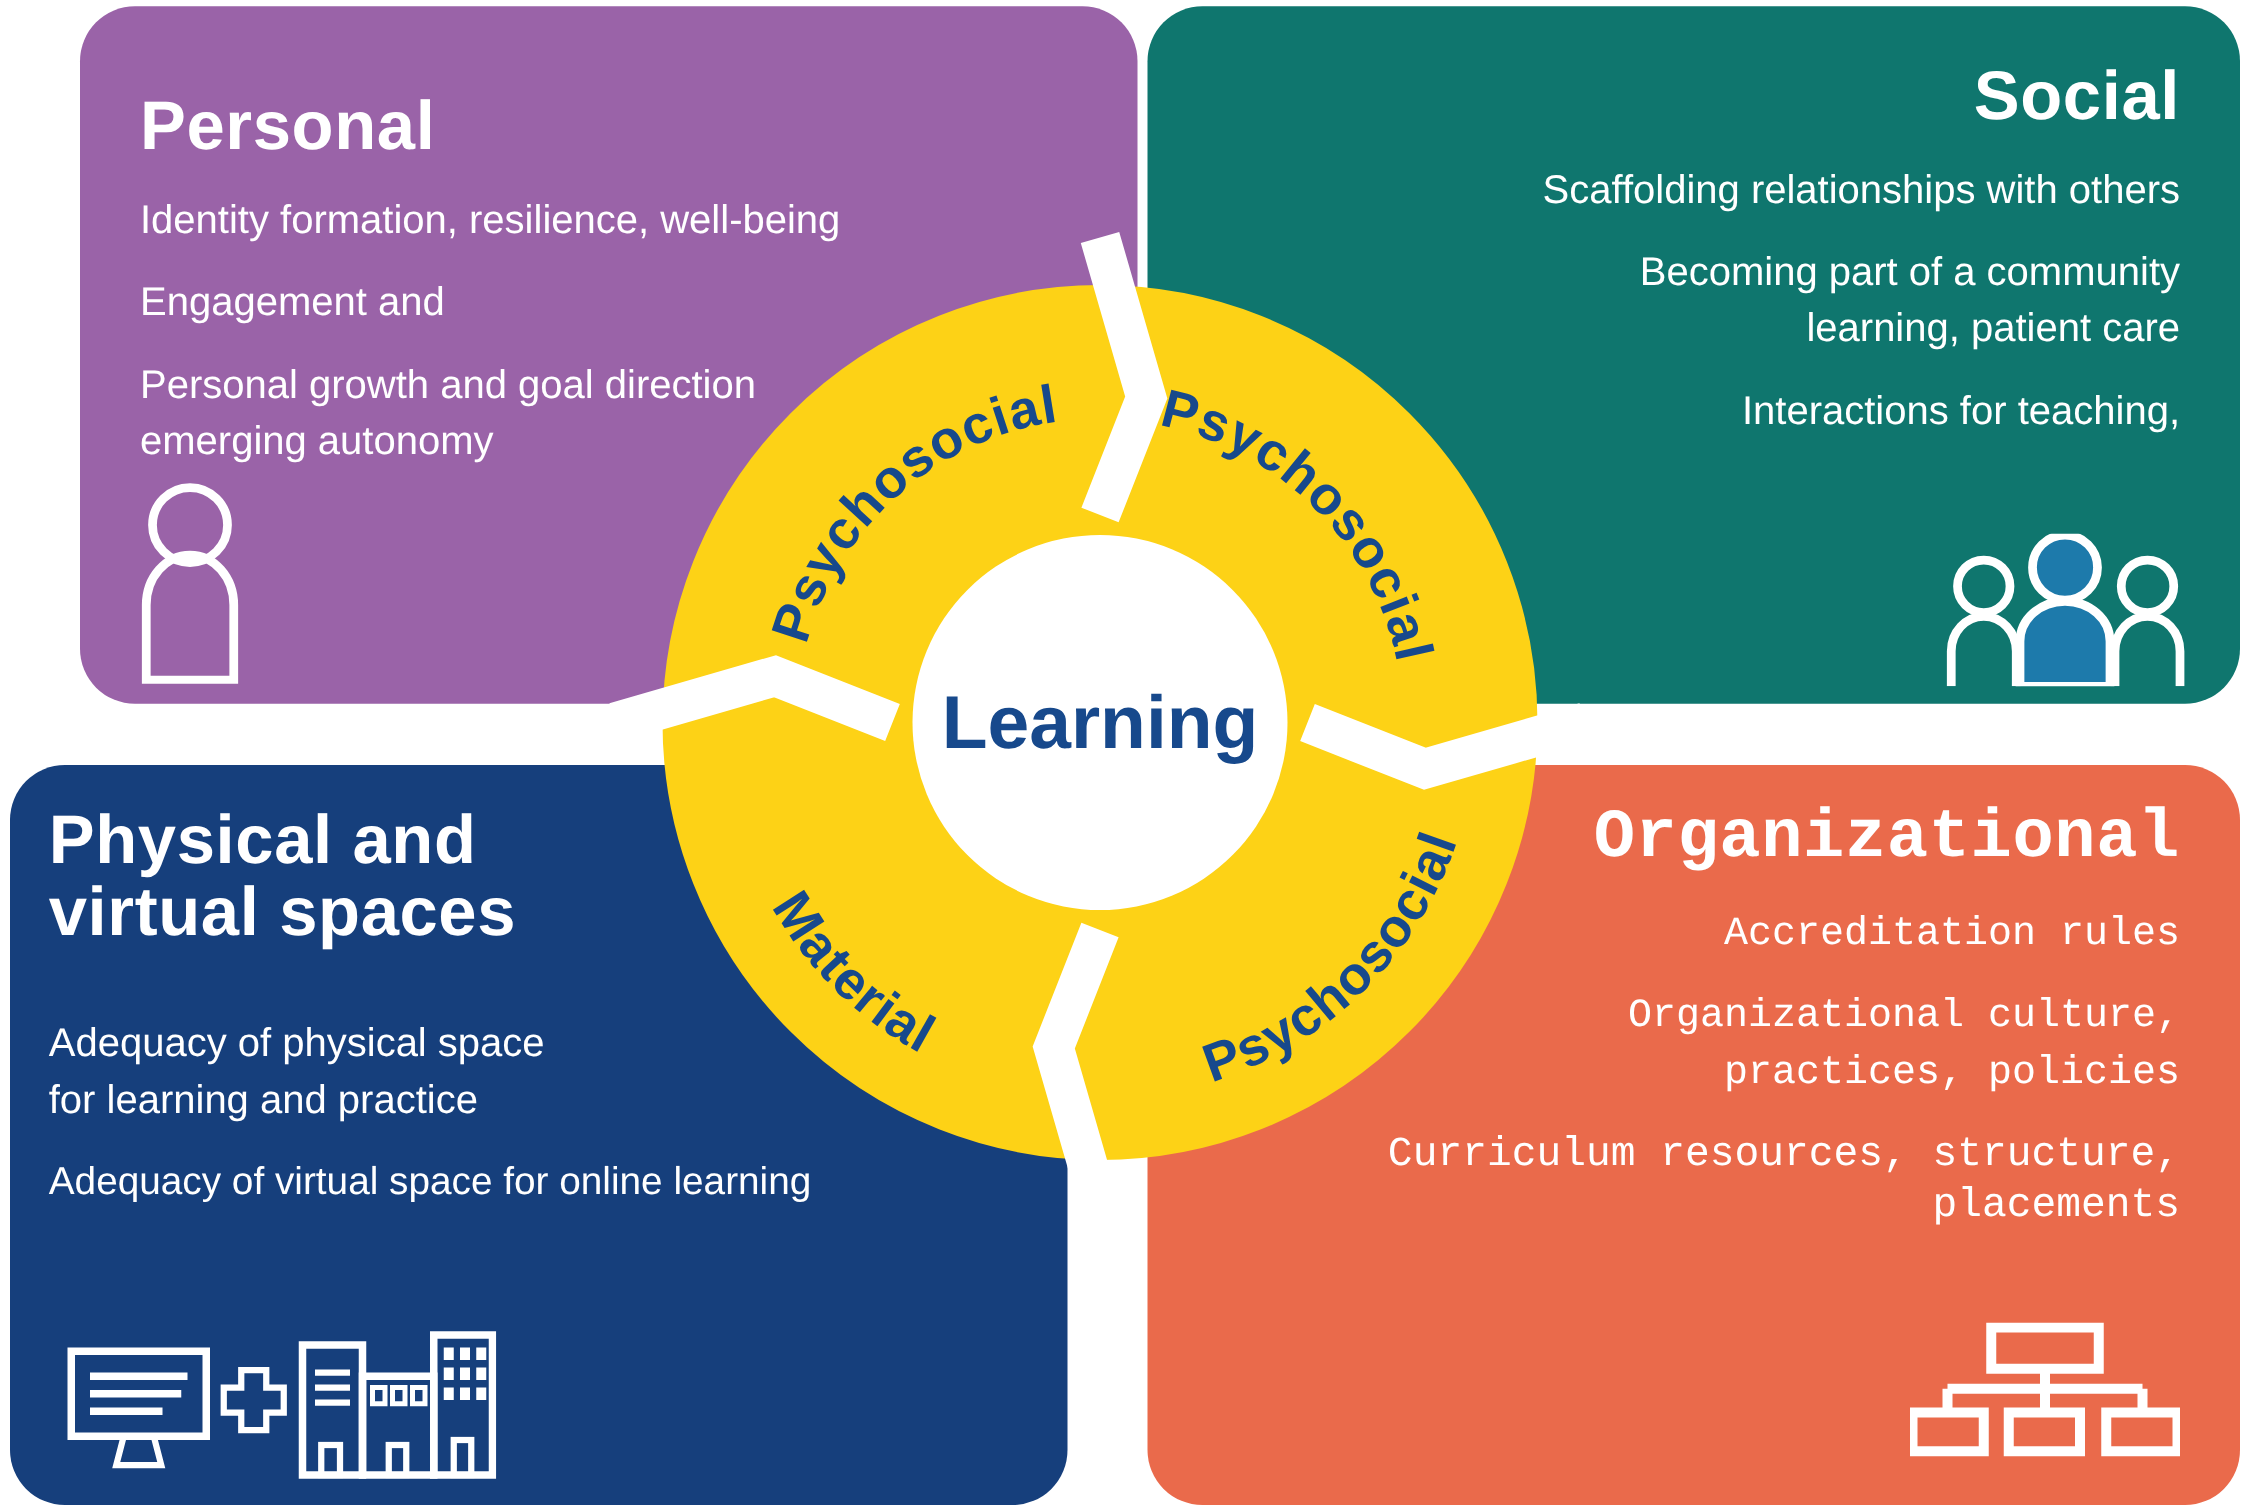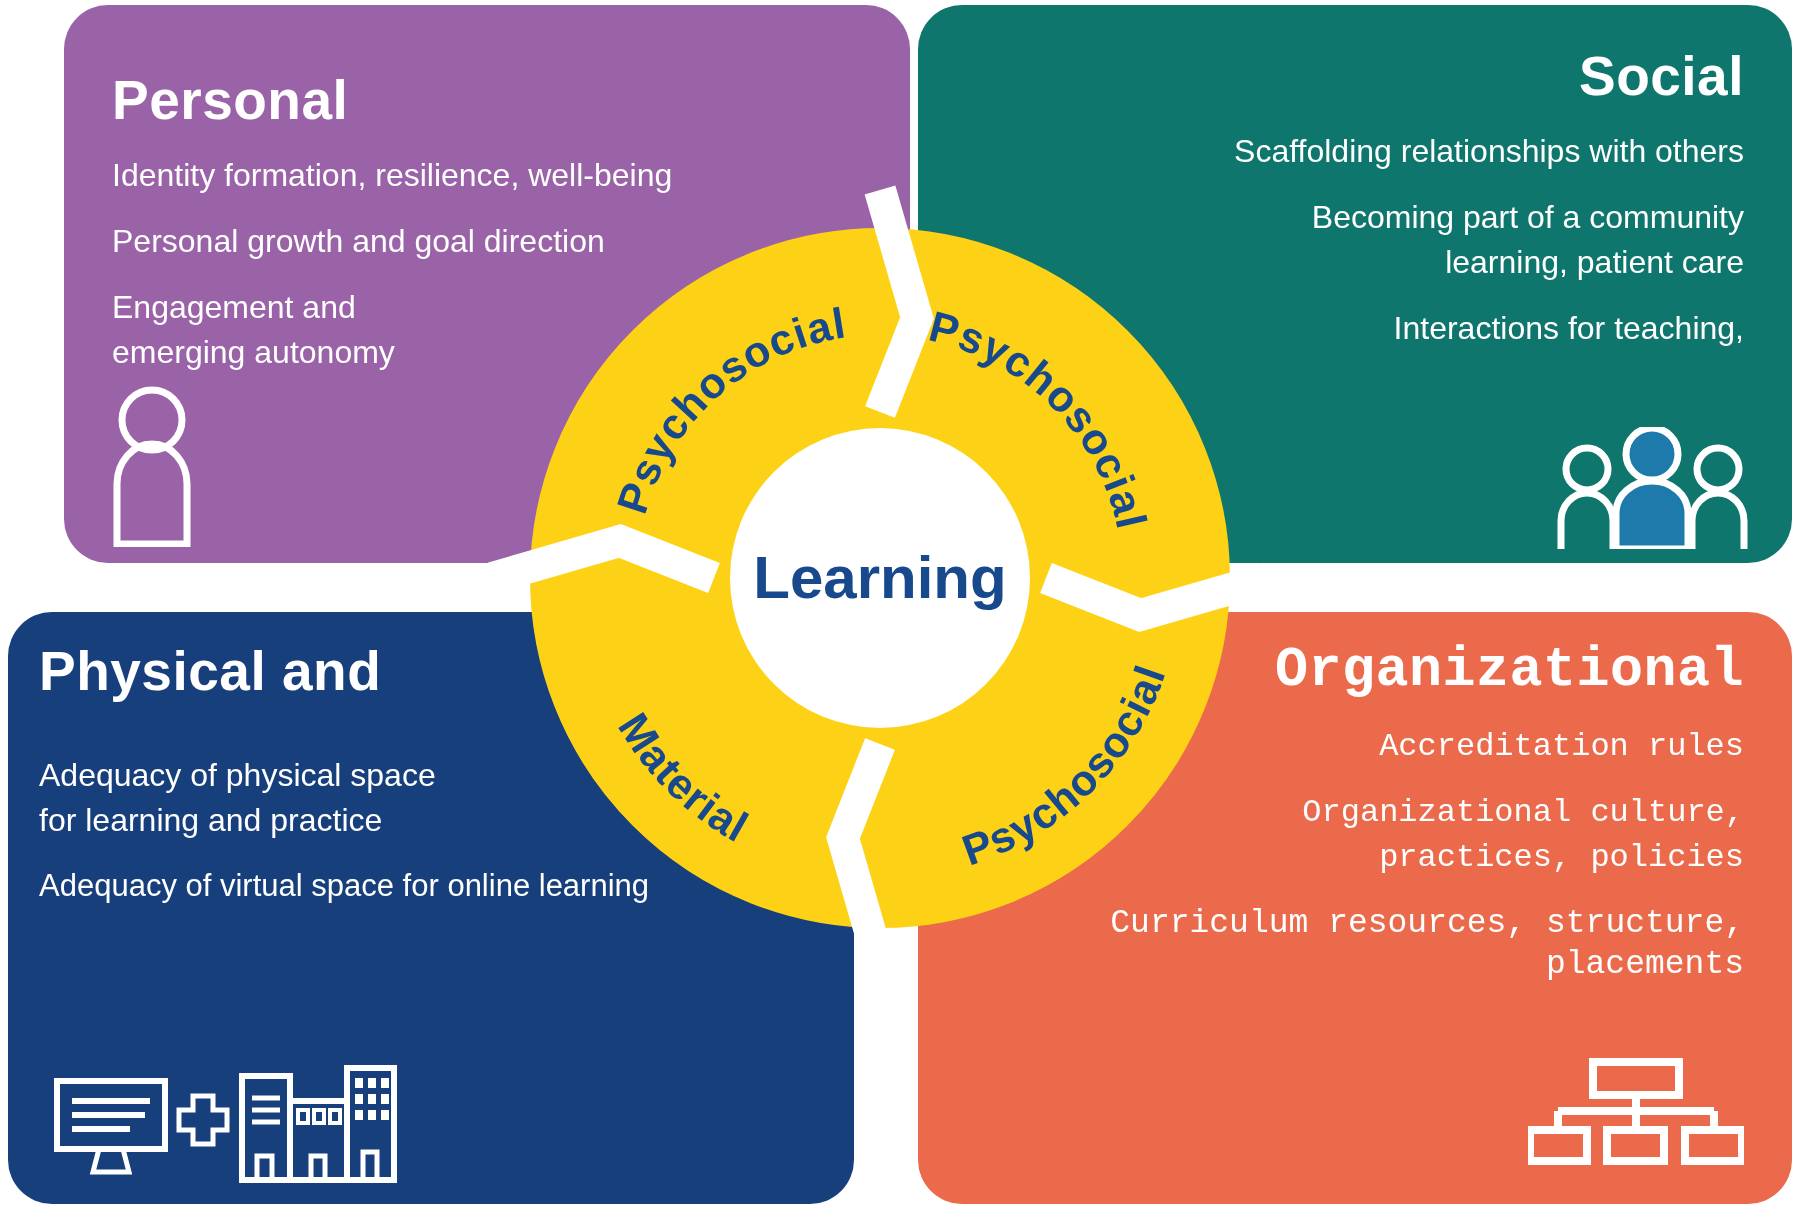--- a/index.html
+++ b/index.html
@@ -22,22 +22,22 @@
   .center-label{font-family:"Liberation Sans", sans-serif;font-size:60px;font-weight:700;}
 </style>
 </head>
 <body>
 
 <div id="stage">
 
   <div class="panel" id="panel-personal">
     <h1>Personal</h1>
     <div class="body-line">Identity formation, resilience, well-being</div>
+    <div class="body-line">Engagement and</div>
     <div class="body-line">Personal growth and goal direction</div>
-    <div class="body-line">Engagement and</div>
     <div class="body-line cont">emerging autonomy</div>
     <svg class="icon-block" style="left:42px;bottom:16px;" width="92" height="165" viewBox="0 0 92 165">
       <path d="M11,162 L11,102 A35,40 0 0 1 81,102 L81,162 Z" fill="none" stroke="#ffffff" stroke-width="7"></path>
       <circle cx="46" cy="38" r="30" fill="none" stroke="#ffffff" stroke-width="7"></circle>
     </svg>
   </div>
 
   <div class="panel" id="panel-social">
     <h1>Social</h1>
     <div class="body-line">Scaffolding relationships with others</div>
@@ -52,20 +52,21 @@
       <path d="M137,122 L137,94 A26,28 0 0 1 189,94 L189,122" fill="none" stroke="#ffffff" stroke-width="7"></path>
       <circle cx="163" cy="42" r="21" fill="none" stroke="#ffffff" stroke-width="7"></circle>
 
       <path d="M61,122 L61,86 A36,32 0 0 1 133,86 L133,122 Z" fill="#1d7aab" stroke="#ffffff" stroke-width="7"></path>
       <circle cx="97" cy="27" r="26" fill="#1d7aab" stroke="#ffffff" stroke-width="7"></circle>
     </svg>
   </div>
 
   <div class="panel" id="panel-physical">
     <h1>Physical and</h1>
+    <h1>virtual spaces</h1>
     <div class="body-line" style="margin-top:56px;">Adequacy of physical space</div>
     <div class="body-line cont">for learning and practice</div>
     <div class="body-line small">Adequacy of virtual space for online learning</div>
     <svg class="icon-block" style="left:44px;bottom:18px;" width="345" height="140" viewBox="0 0 345 140">
 
       <rect x="5" y="35" width="108" height="68" fill="none" stroke="#ffffff" stroke-width="6"></rect>
       <line x1="20" y1="55" x2="98" y2="55" stroke="#ffffff" stroke-width="6"></line>
       <line x1="20" y1="69" x2="93" y2="69" stroke="#ffffff" stroke-width="6"></line>
       <line x1="20" y1="83" x2="78" y2="83" stroke="#ffffff" stroke-width="6"></line>
       <path d="M47,103 L41,126 L77,126 L71,103" fill="none" stroke="#ffffff" stroke-width="5"></path>

